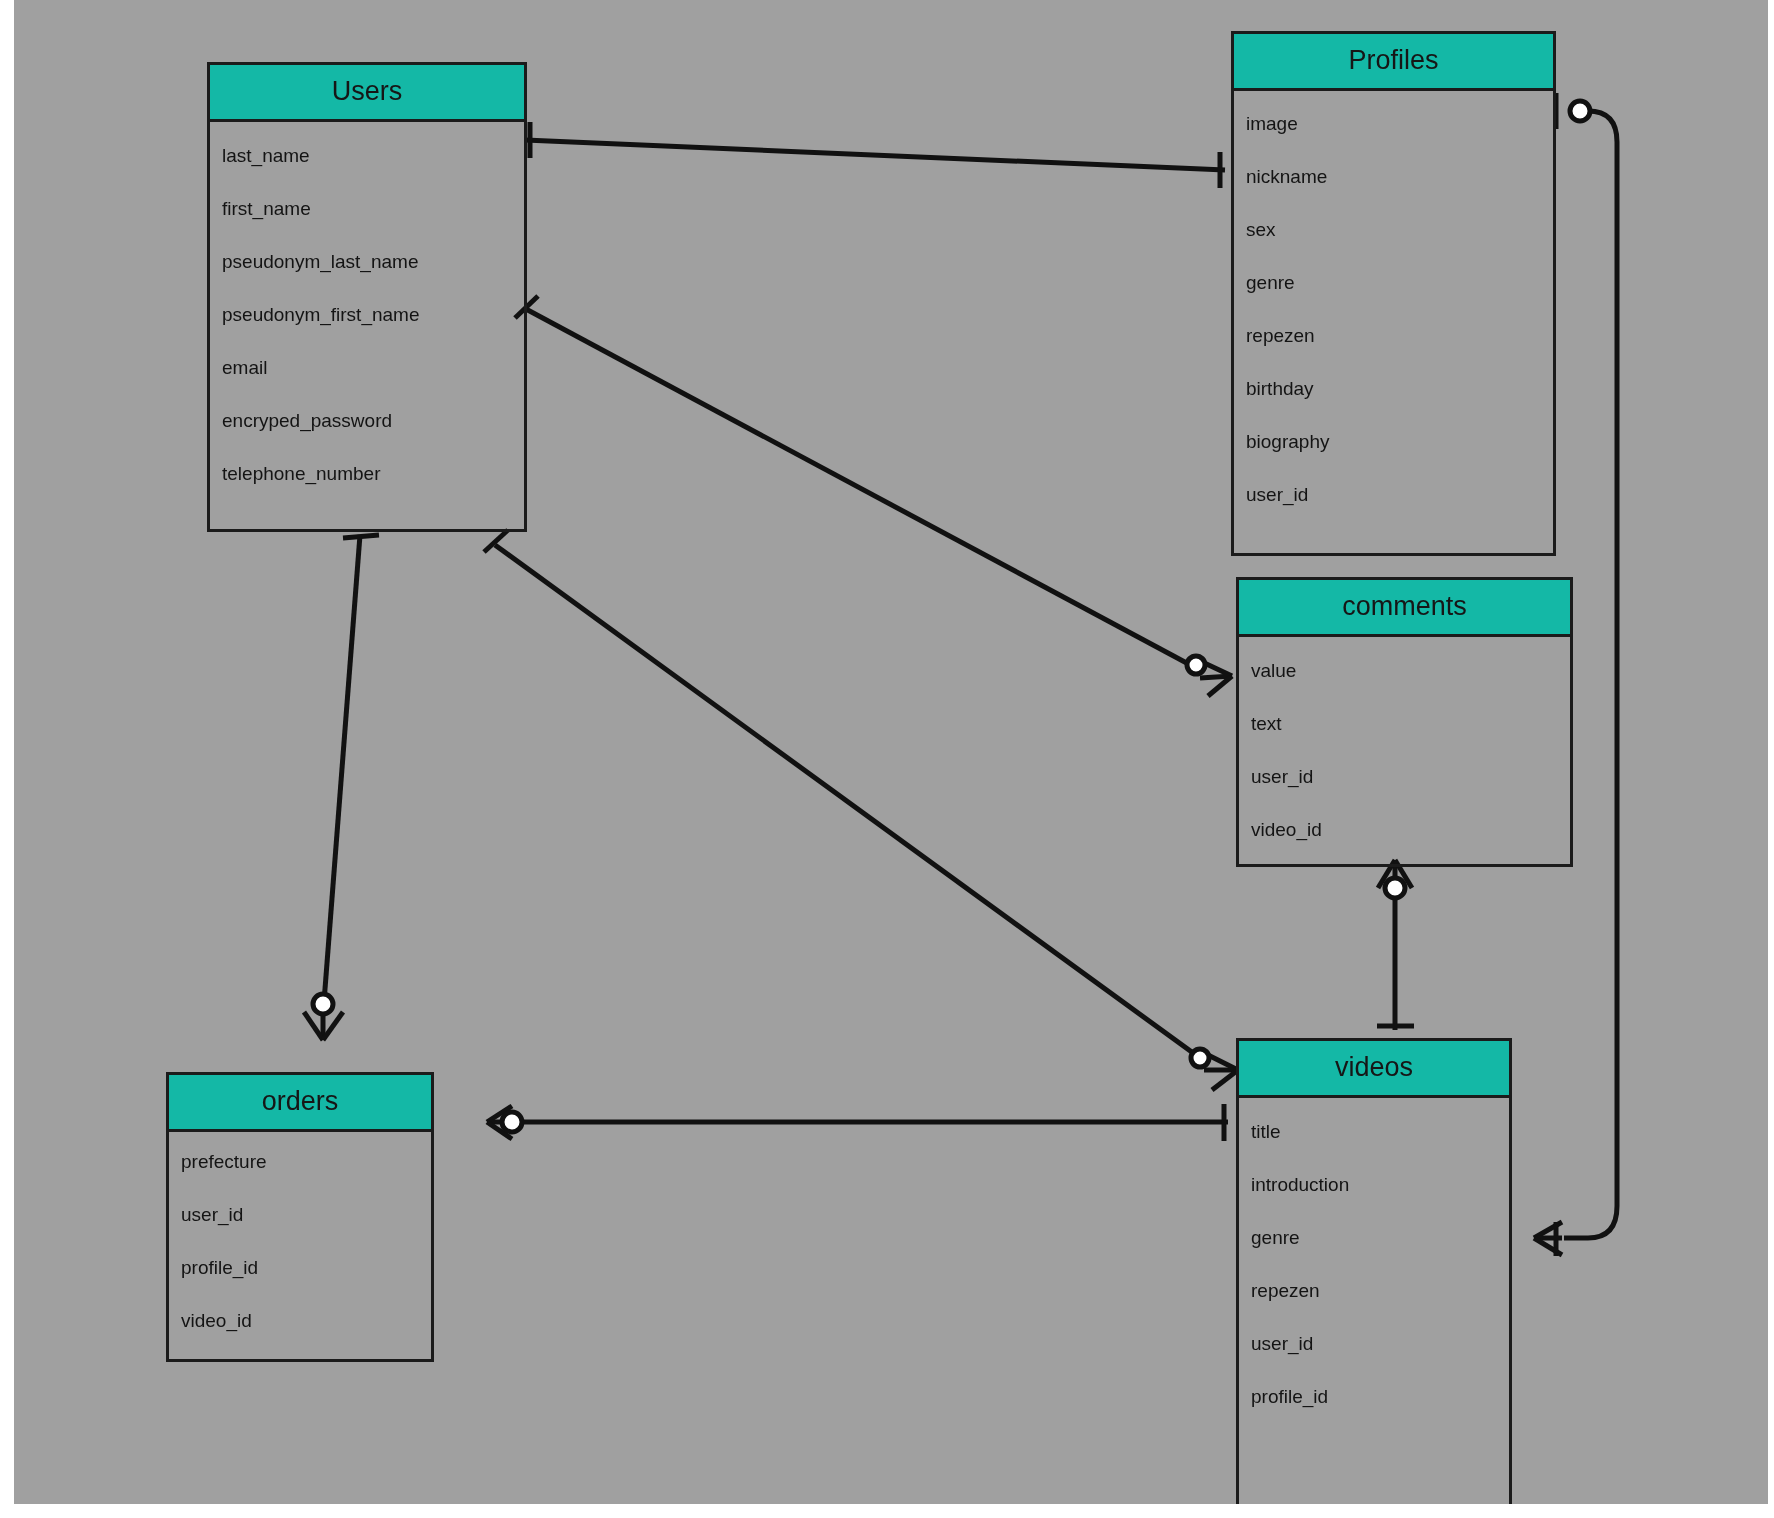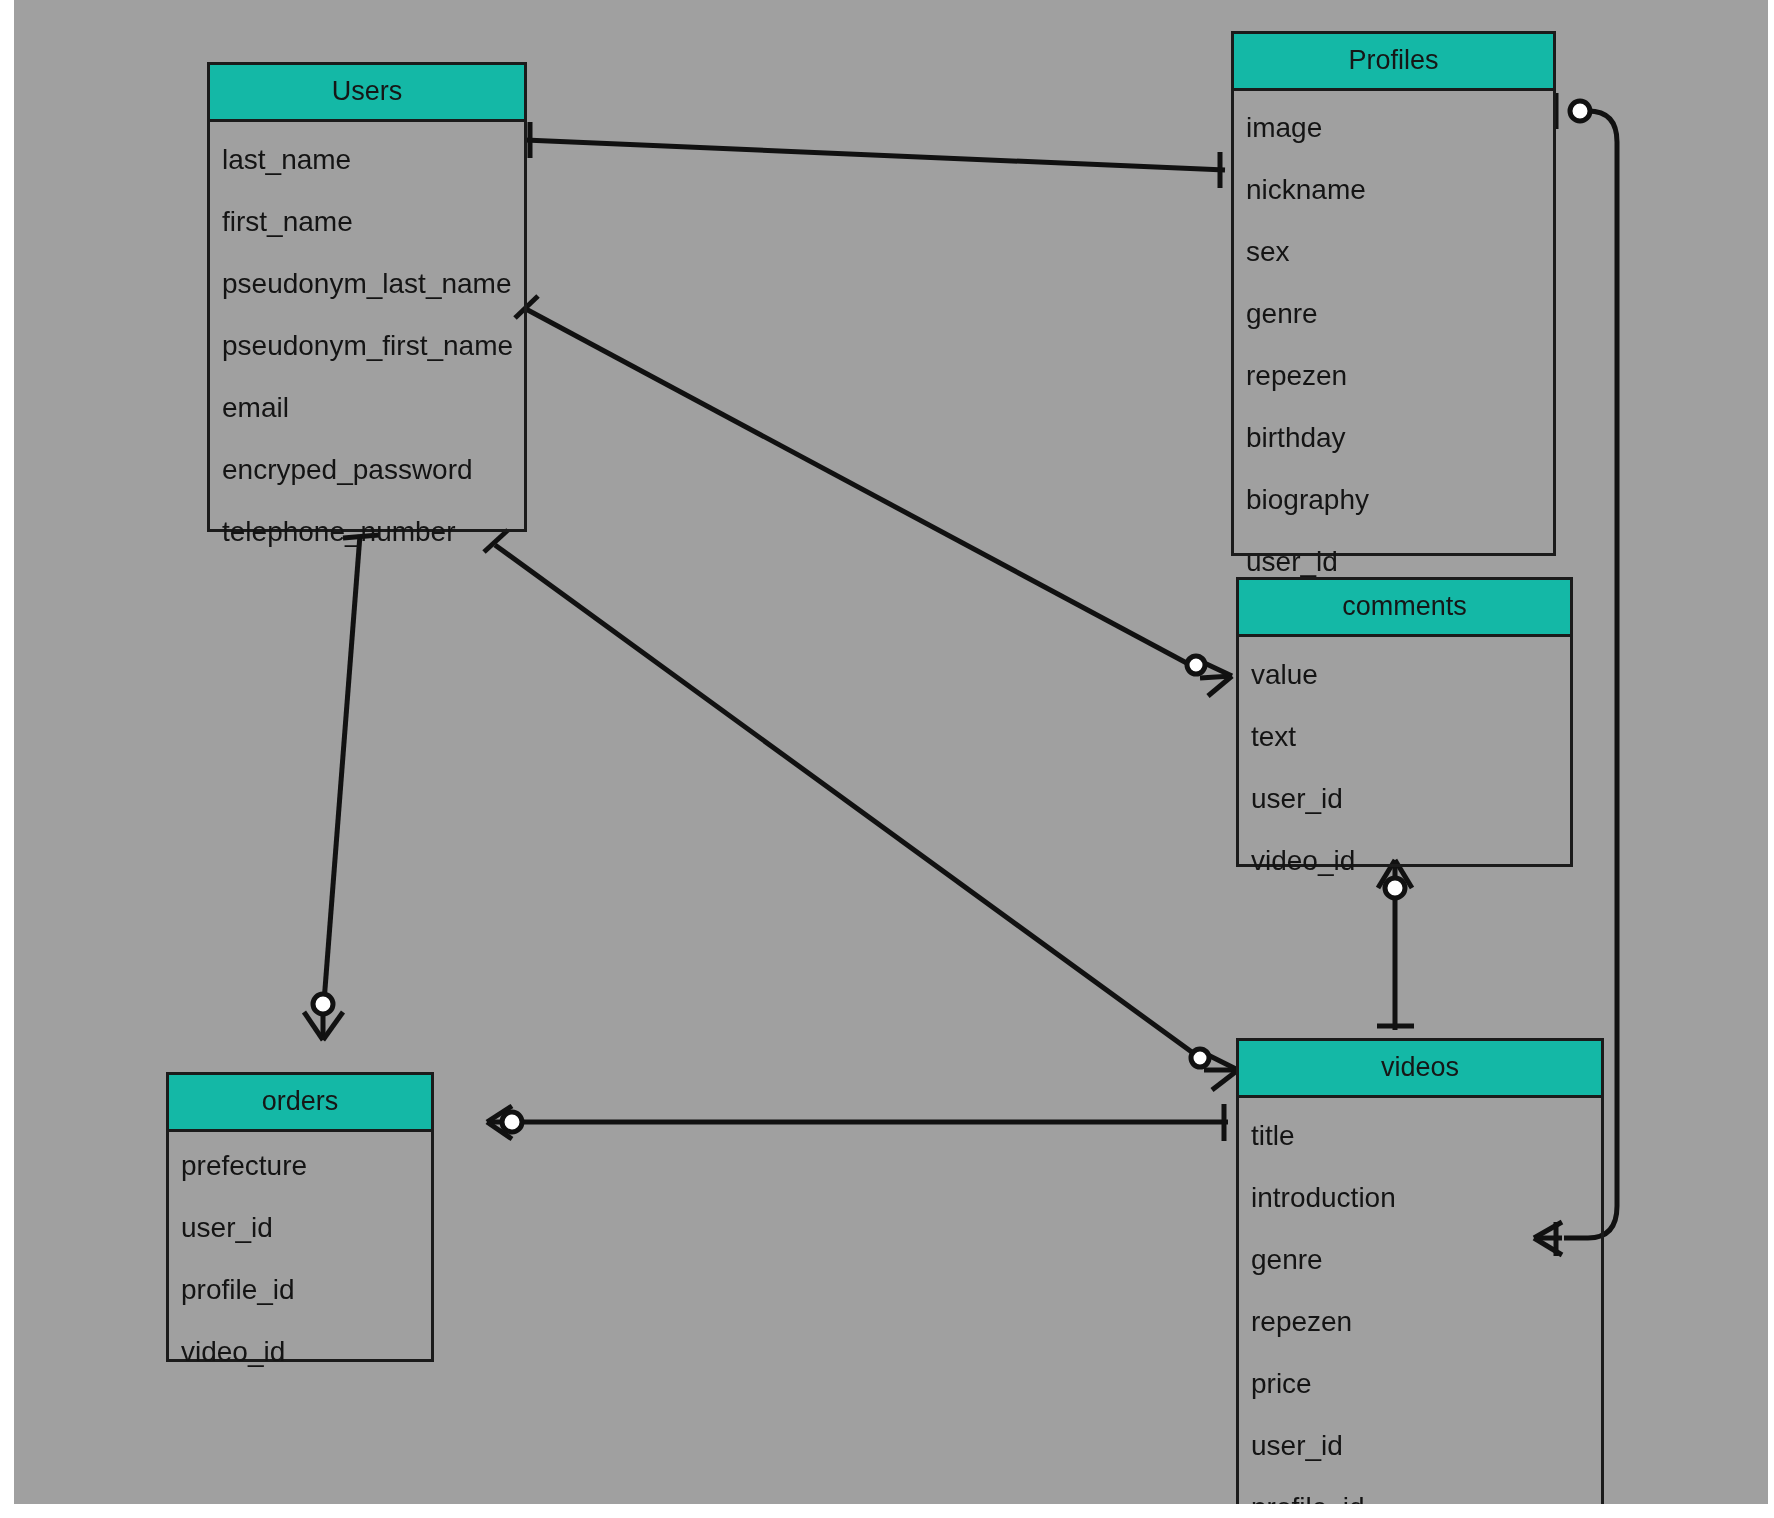--- a/index.html
+++ b/index.html
@@ -73,21 +73,21 @@
     text-align: center;
     font-size: 27px;
     color: #161616;
     line-height: 1;
     padding: 13px 0 14px 0;
   }
   .entity-body {
     padding: 0;
   }
   .attr {
-    font-size: 28px;
+    font-size: 19px;
     color: #141414;
     padding-left: 12px;
     line-height: 1;
     white-space: nowrap;
   }
 </style>
 </head>
 <body>
 
 <div id="canvas">
@@ -197,28 +197,27 @@
   <div class="entity" style="left:166px; top:1072px; width:268px; height:290px;">
     <div class="entity-header">orders</div>
     <div class="entity-body">
       <div class="attr" style="padding-top:20px;">prefecture</div>
       <div class="attr" style="padding-top:34px;">user_id</div>
       <div class="attr" style="padding-top:34px;">profile_id</div>
       <div class="attr" style="padding-top:34px;">video_id</div>
     </div>
   </div>
 
-  <div class="entity" style="left:1236px; top:1038px; width:368px; height:470px;">
+  <div class="entity" style="left:1236px; top:1038px; width:276px; height:470px;">
     <div class="entity-header">videos</div>
     <div class="entity-body">
       <div class="attr" style="padding-top:24px;">title</div>
       <div class="attr" style="padding-top:34px;">introduction</div>
       <div class="attr" style="padding-top:34px;">genre</div>
       <div class="attr" style="padding-top:34px;">repezen</div>
-      <div class="attr" style="padding-top:34px;">price</div>
       <div class="attr" style="padding-top:34px;">user_id</div>
       <div class="attr" style="padding-top:34px;">profile_id</div>
     </div>
   </div>
 
   <div class="gutter-left"></div>
   <div class="gutter-bottom"></div>
   <div class="gutter-right"></div>
 
 </div>

